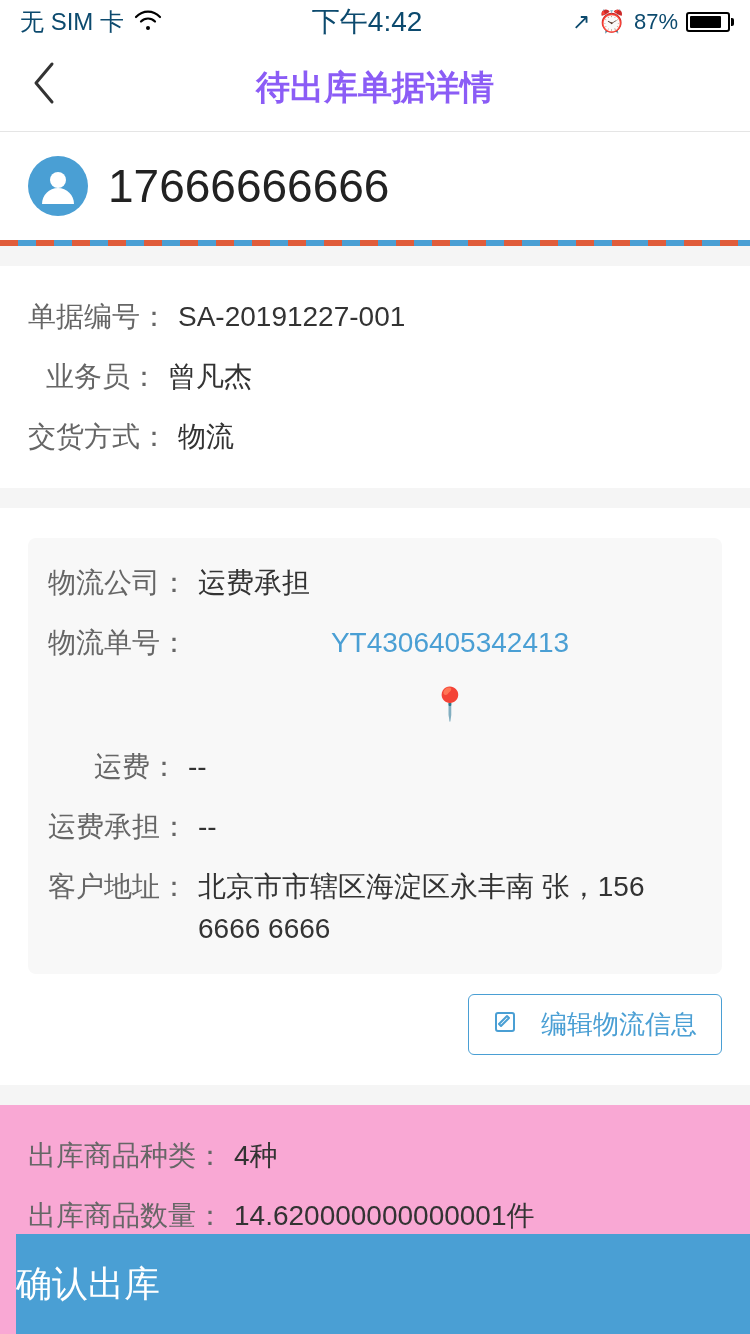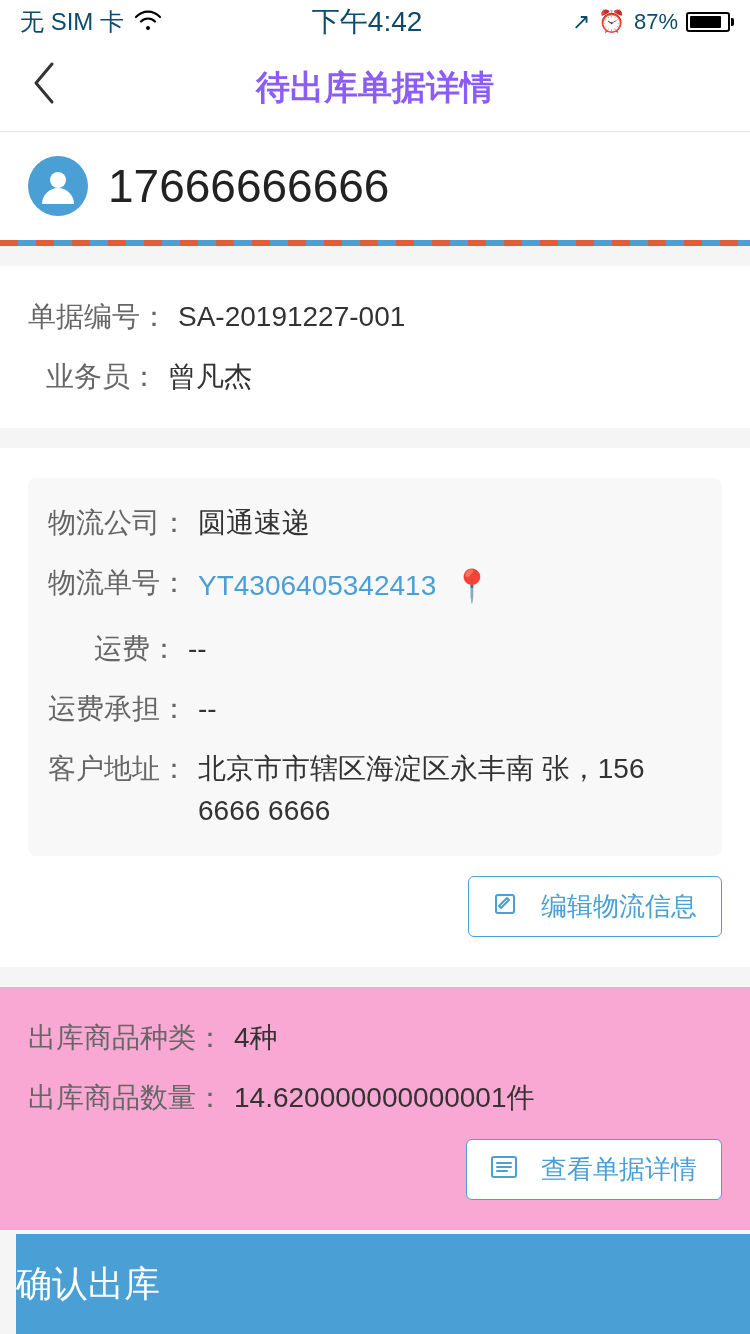--- a/index.html
+++ b/index.html
@@ -111,21 +111,21 @@
       color: #666;
       min-width: 140px;
       text-align: right;
       flex-shrink: 0;
       padding-right: 10px;
     }
     .info-value {
       color: #333;
       flex: 1;
     }
-    .info-value.blue { color: #4a9fd4; }
+    .info-value.blue { color: #4a9fd4; flex-direction: column; }
     .tracking-row {
       display: flex;
       align-items: center;
       gap: 16px;
     }
 
     
     .logistics-card {
       background: #f8f8f8;
       border-radius: 8px;
@@ -241,27 +241,31 @@
 
   <div class="section">
     <div class="info-row">
       <span class="info-label">单据编号：</span>
       <span class="info-value">SA-20191227-001</span>
     </div>
     <div class="info-row">
       <span class="info-label">业务员：</span>
       <span class="info-value">曾凡杰</span>
     </div>
+    <div class="info-row">
+      <span class="info-label">交货方式：</span>
+      <span class="info-value">物流</span>
+    </div>
   </div>
 
   <div class="section">
     <div class="logistics-card">
       <div class="info-row">
         <span class="info-label">物流公司：</span>
-        <span class="info-value">圆通速递</span>
+        <span class="info-value">运费承担</span>
       </div>
       <div class="info-row">
         <span class="info-label">物流单号：</span>
         <span class="info-value blue tracking-row">
           <span>YT4306405342413</span>
           <span style="color:#4a9fd4; font-size:32px; cursor:pointer;">📍</span>
         </span>
       </div>
       <div class="info-row">
         <span class="info-label">运费：</span>

